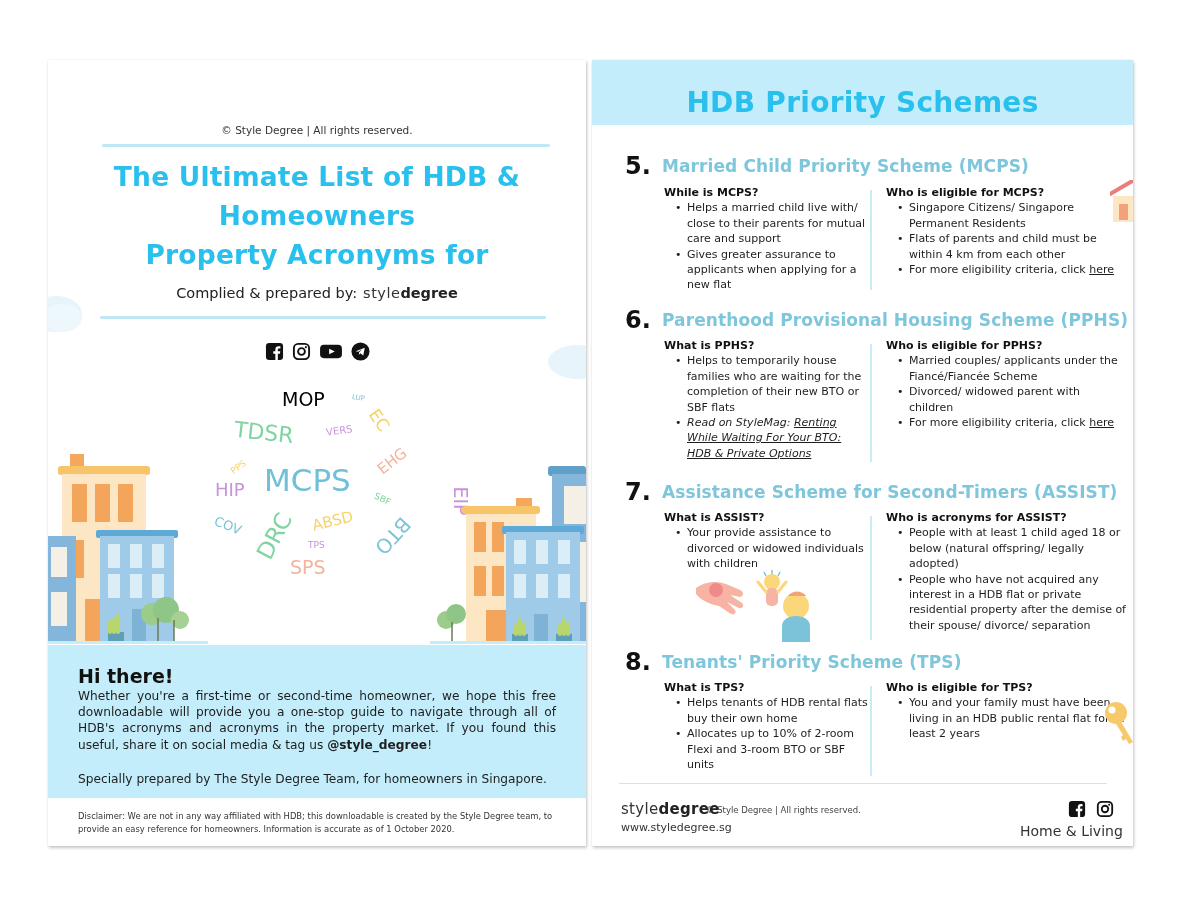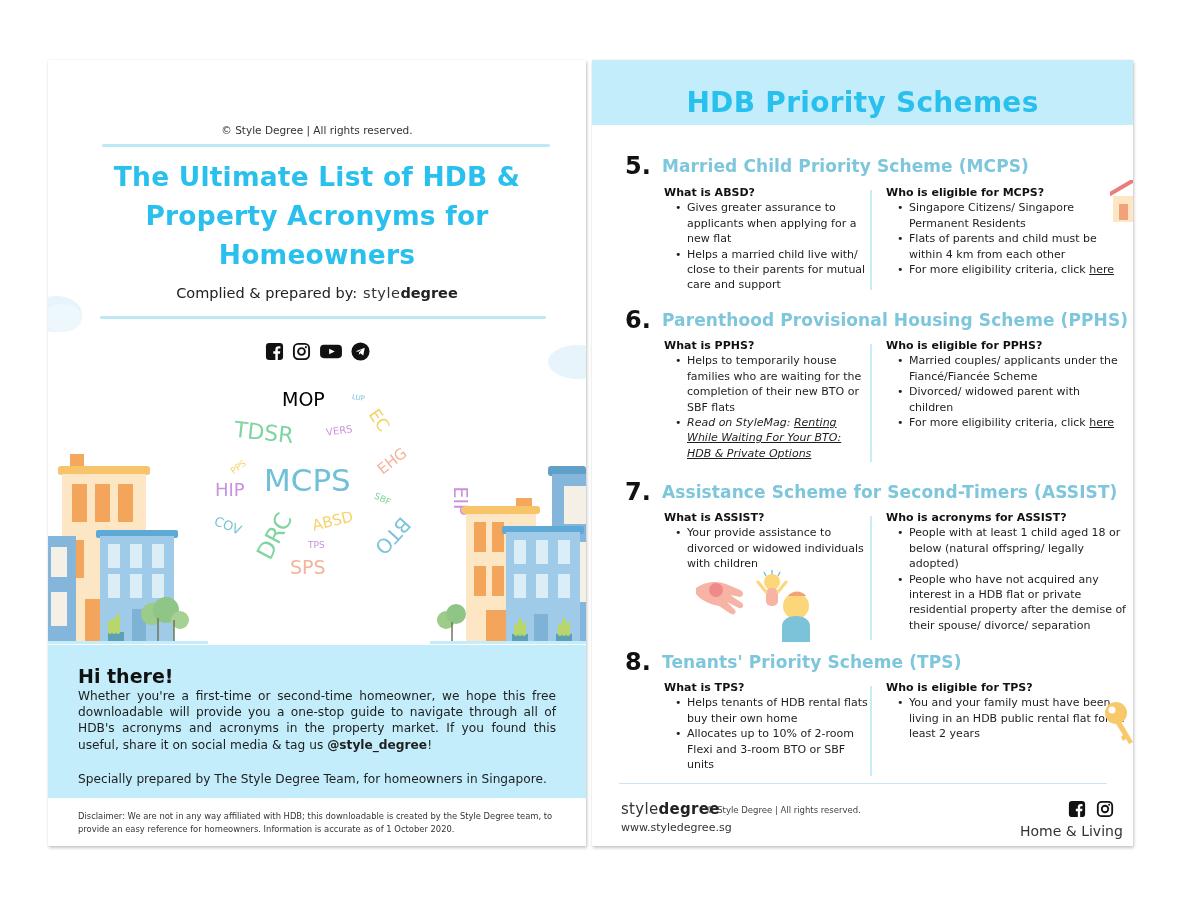--- a/index.html
+++ b/index.html
@@ -76,22 +76,22 @@
 </style>
 </head>
 <body>
 
 <div class="page" id="left-page">
   <div class="copyright-top">© Style Degree | All rights reserved.</div>
   <div class="rule rule-1"></div>
 
   <div class="main-title">
     <div>The Ultimate List of HDB &amp;</div>
+    <div>Homeowners</div>
     <div>Property Acronyms for</div>
-    <div>Homeowners</div>
   </div>
 
   <div class="compiled">
     <span>Complied &amp; prepared by:</span><span class="brand-light">style</span><span class="brand-bold">degree</span>
   </div>
   <div class="rule rule-2"></div>
 
   <div class="cloud" style="left:-18px;top:236px;width:52px;height:36px;"></div>
   <div class="cloud" style="left:-6px;top:244px;width:40px;height:28px;background:#edf7fc;"></div>
   <div class="cloud" style="left:500px;top:285px;width:60px;height:34px;"></div>
@@ -226,24 +226,24 @@
 </div>
 
 <div class="page" id="right-page">
   <div class="hdr-band"></div>
   <div class="hdr-title">HDB Priority Schemes</div>
 
   <div class="section" style="top:92px;height:150px;">
     <div class="sec-num">5.</div>
     <div class="sec-title">Married Child Priority Scheme (MCPS)</div>
     <div class="col col-left" style="top:33px;">
-      <h4>What is ABSD?</h4>
-      <ul>
+      <h4>While is MCPS?</h4>
+      <ul>
+        <li>Helps a married child live with/ close to their parents for mutual care and support</li>
         <li>Gives greater assurance to applicants when applying for a new flat</li>
-        <li>Helps a married child live with/ close to their parents for mutual care and support</li>
       </ul>
     </div>
     <div class="vdiv" style="top:38px;height:100px;"></div>
     <div class="col col-right" style="top:33px;">
       <h4>Who is eligible for MCPS?</h4>
       <ul>
         <li>Singapore Citizens/ Singapore Permanent Residents</li>
         <li>Flats of parents and child must be within 4 km from each other</li>
         <li><span>For more eligibility criteria, click </span><span class="link">here</span></li>
       </ul>

